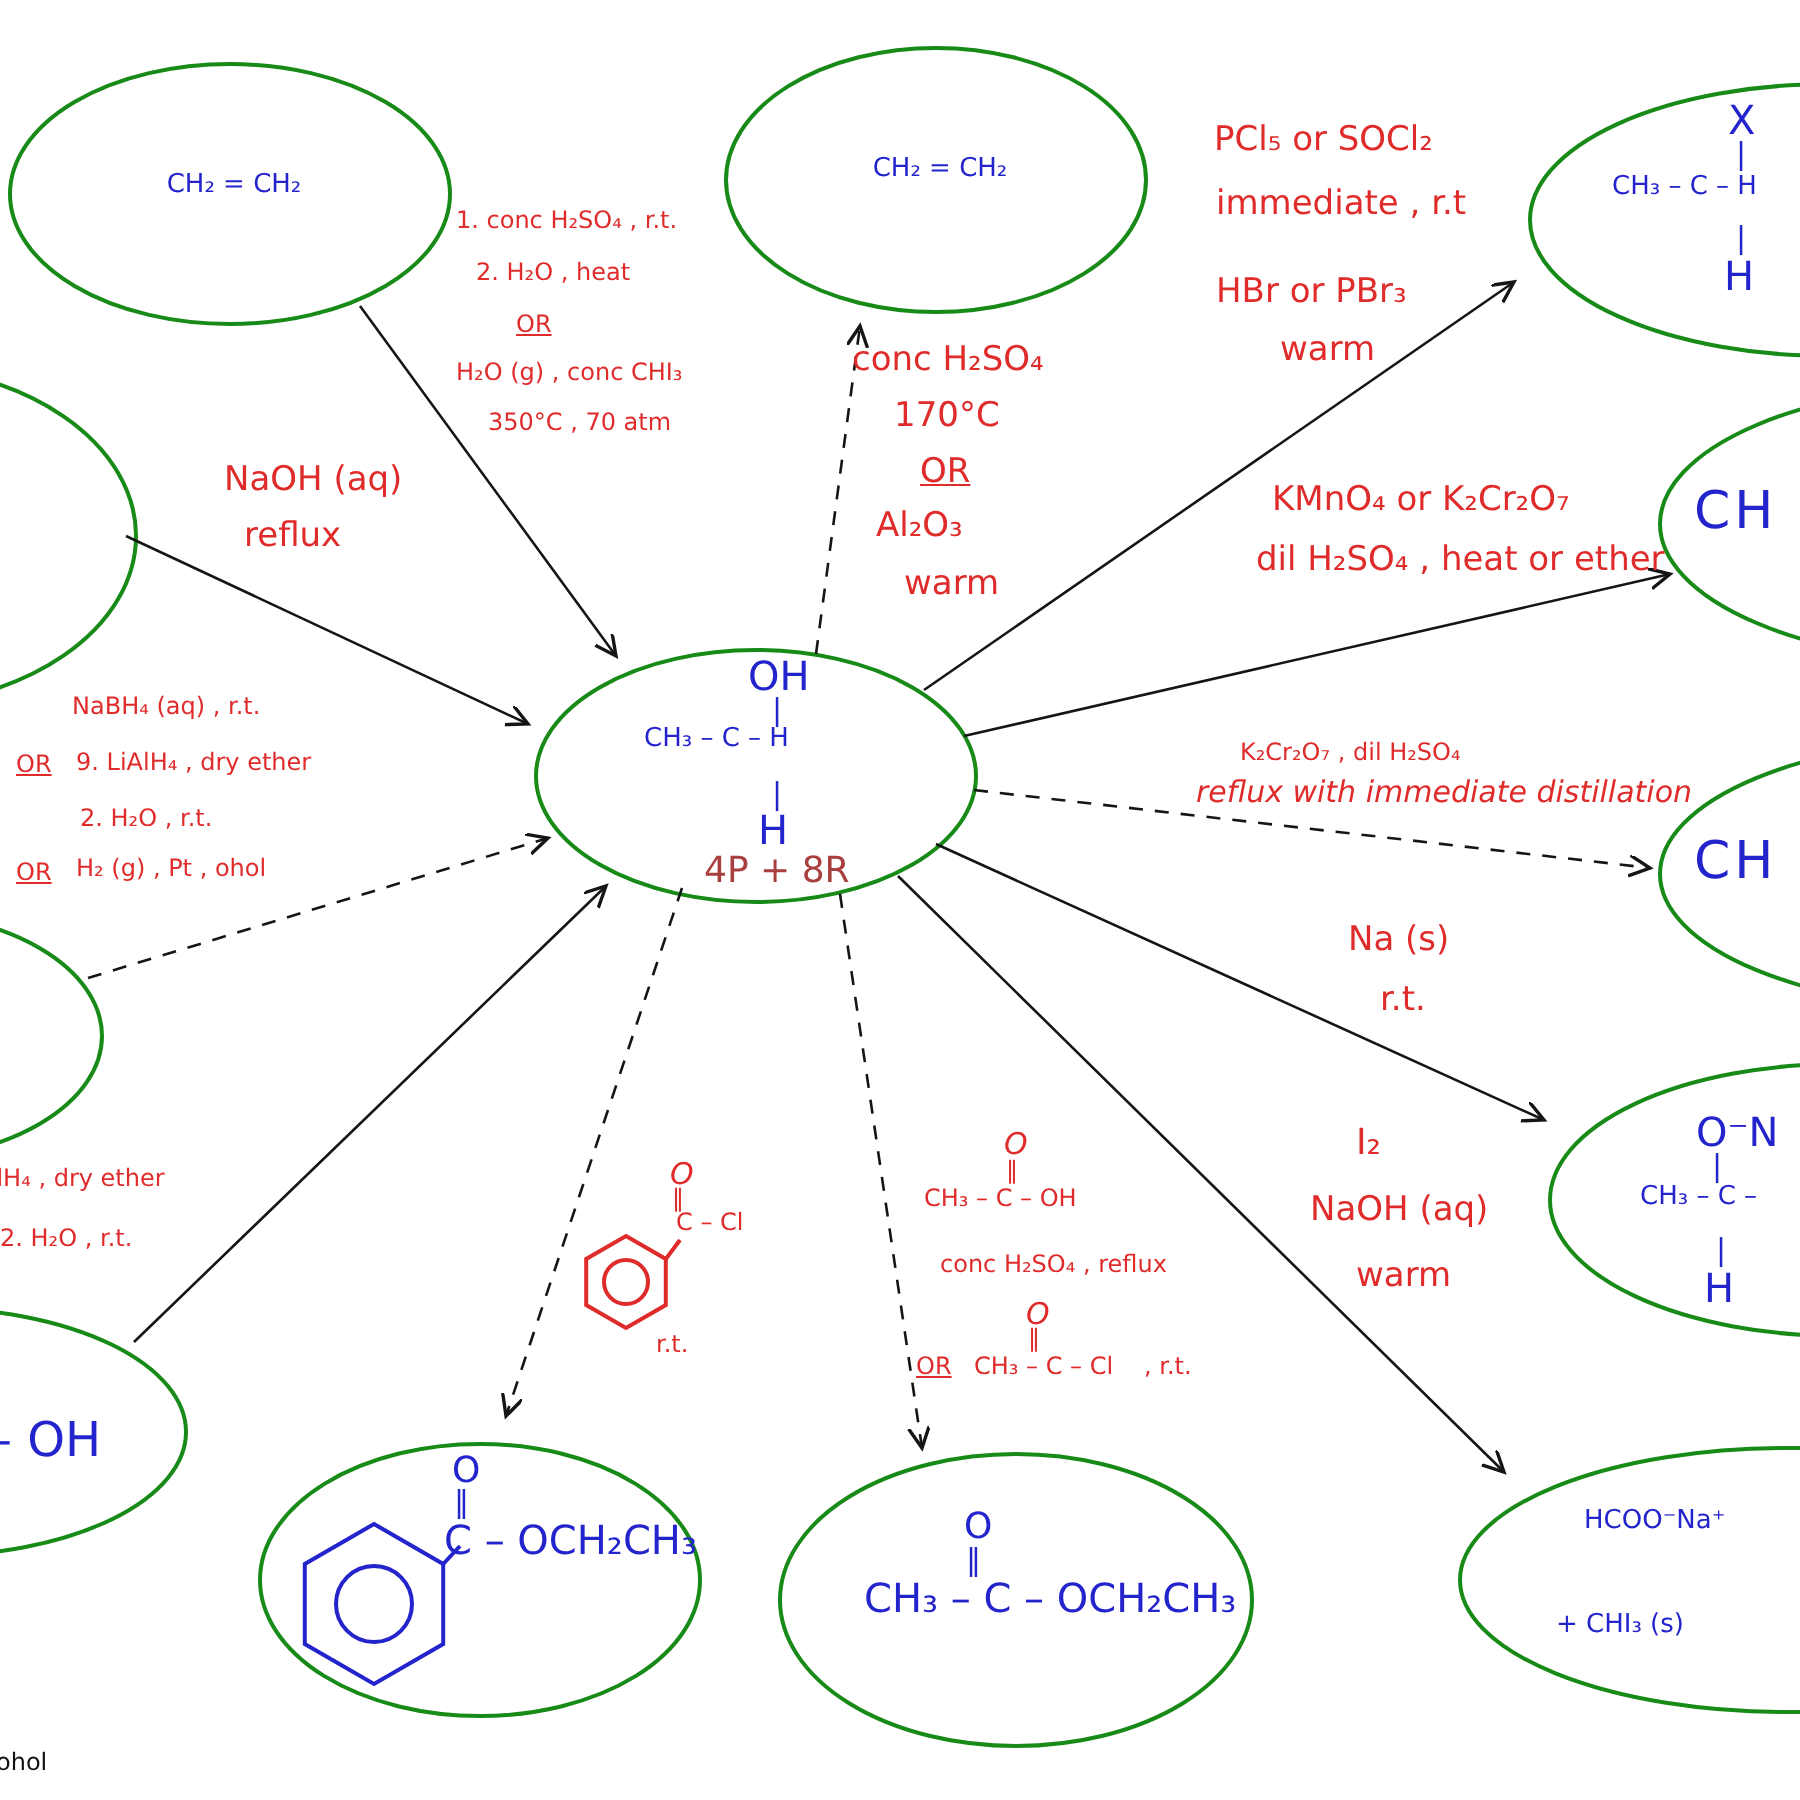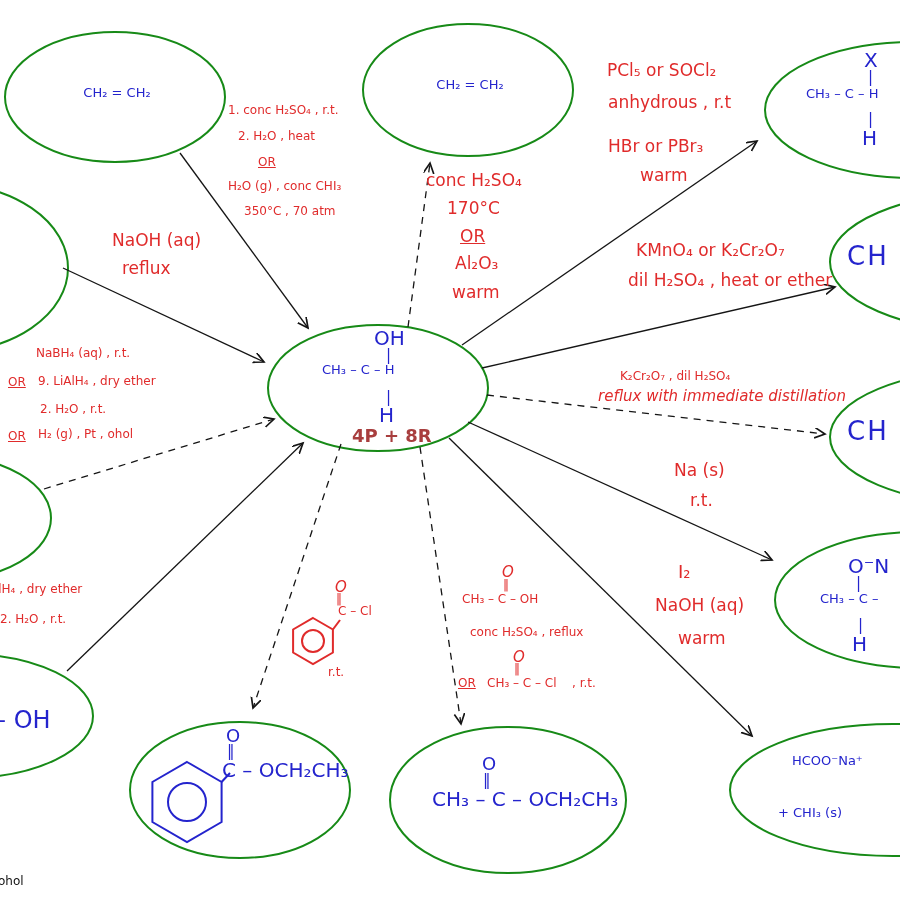--- a/index.html
+++ b/index.html
@@ -2,21 +2,21 @@
 <html><head>
 <meta charset="utf-8">
 <style>
   html,body{margin:0;padding:0;}
   body{width:900px;height:900px;position:relative;background:#ffffff;overflow:hidden;
        font-family:"DejaVu Sans",sans-serif;}
   svg.canvas{position:absolute;left:0;top:0;width:900px;height:900px;}
   .t{position:absolute;white-space:nowrap;line-height:1.05;}
   .blue{color:#2424cd;}
   .red{color:#e02b2b;}
-  .badge{color:#a83e3e;font-weight:bold;}
+  .badge{color:#a83e3e;}
   .black{color:#111;}
   .u{text-decoration:underline;}
   .f21{font-size:13px;}
   .f20{font-size:20px;}
   .f18{font-size:18px;}
   .f17{font-size:17px;}
   .f16{font-size:12px;}
   .f15{font-size:15px;font-style:italic;}
   .f26{font-size:26px;letter-spacing:2px;}
   .bond{font-size:15px;}
@@ -125,25 +125,25 @@
 <div class="t red f16" style="left:36px;top:347px">NaBH₄ (aq) , r.t.</div>
 <div class="t red f16 u" style="left:8px;top:376px">OR</div>
 <div class="t red f16" style="left:38px;top:375px">9. LiAlH₄ , dry ether</div>
 <div class="t red f16" style="left:40px;top:403px">2. H₂O , r.t.</div>
 <div class="t red f16 u" style="left:8px;top:430px">OR</div>
 <div class="t red f16" style="left:38px;top:428px">H₂ (g) , Pt , ohol</div>
 
 <div class="t red f17" style="left:426px;top:172px">conc H₂SO₄</div>
 <div class="t red f17" style="left:447px;top:200px">170°C</div>
 <div class="t red f17 u" style="left:460px;top:228px">OR</div>
-<div class="t red f17" style="left:455px;top:255px">Al₂O₃</div>
+<div class="t red f17" style="left:438px;top:255px">Al₂O₃</div>
 <div class="t red f17" style="left:452px;top:284px">warm</div>
 
 <div class="t red f17" style="left:607px;top:62px">PCl₅ or SOCl₂</div>
-<div class="t red f17" style="left:608px;top:94px">anhydrous , r.t</div>
+<div class="t red f17" style="left:608px;top:94px">immediate , r.t</div>
 <div class="t red f17" style="left:608px;top:138px">HBr or PBr₃</div>
 <div class="t red f17" style="left:640px;top:167px">warm</div>
 
 <div class="t red f17" style="left:636px;top:242px">KMnO₄ or K₂Cr₂O₇</div>
 <div class="t red f17" style="left:628px;top:272px">dil H₂SO₄ , heat or ether</div>
 
 <div class="t red f16" style="left:620px;top:370px">K₂Cr₂O₇ , dil H₂SO₄</div>
 <div class="t red f15" style="left:598px;top:389px">reflux with immediate distillation</div>
 
 <div class="t red f17" style="left:674px;top:462px">Na (s)</div>

